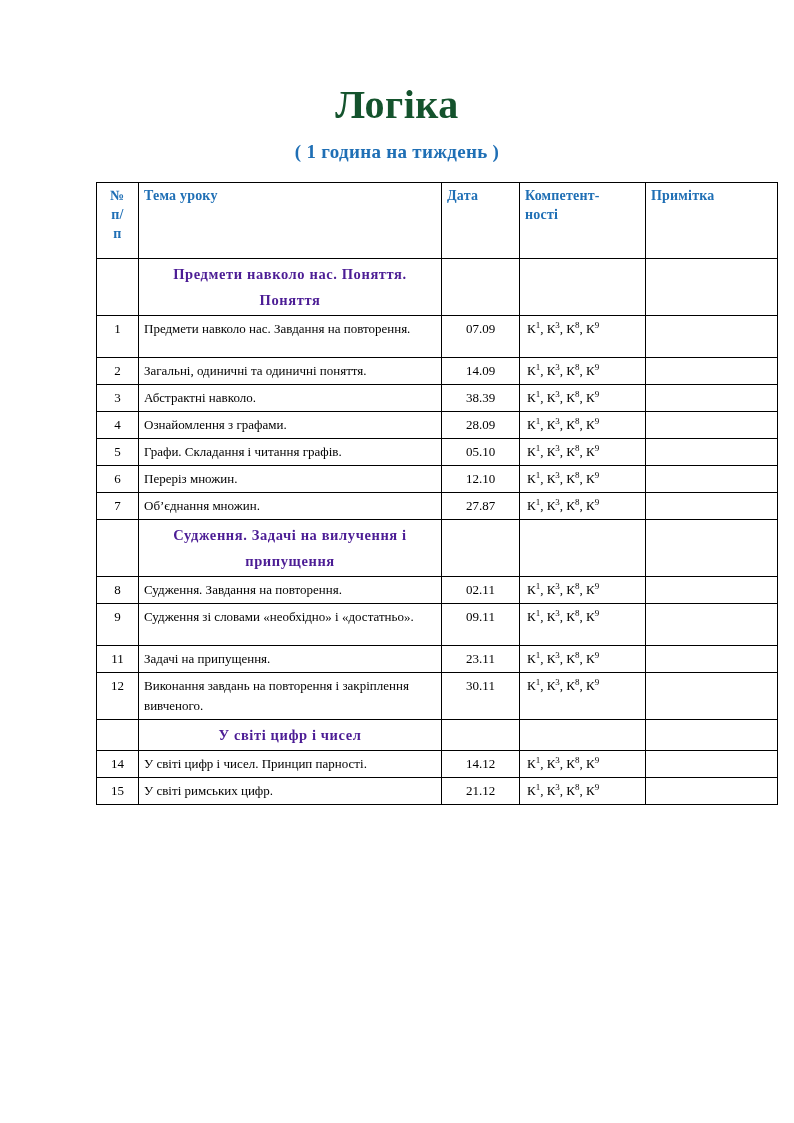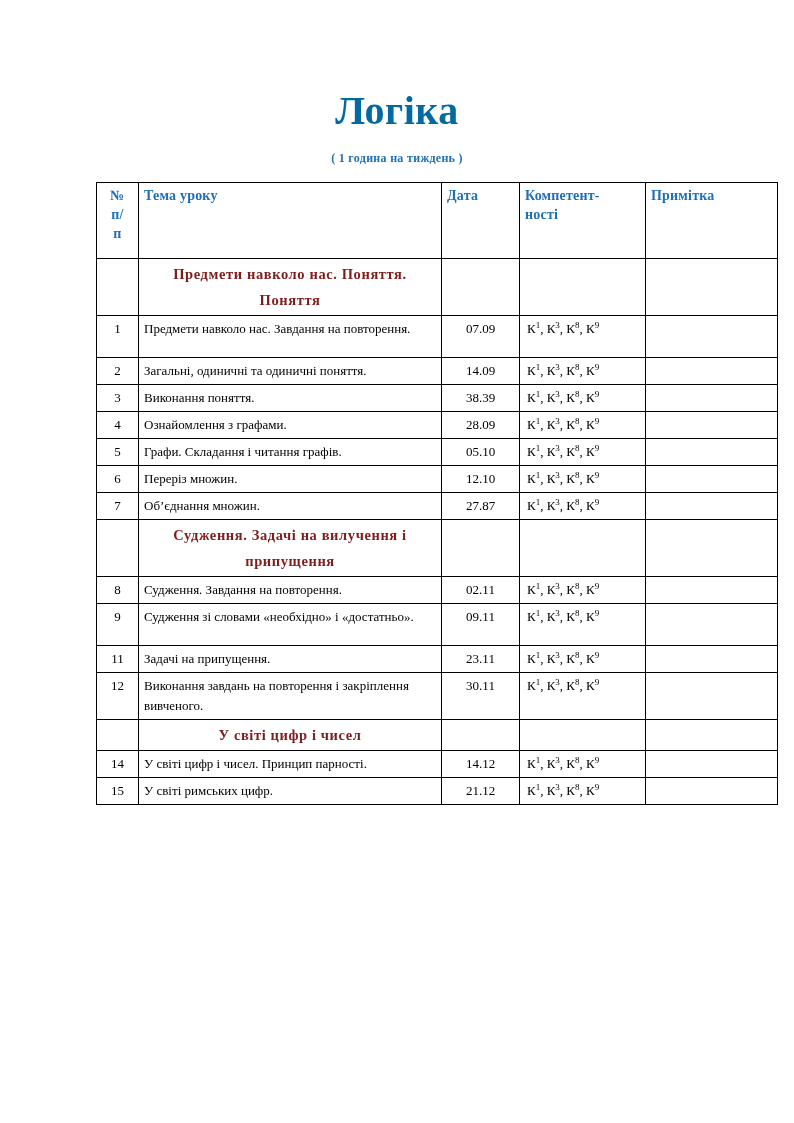--- a/index.html
+++ b/index.html
@@ -30,27 +30,27 @@
     left: 0;
     top: 74px;
     width: 794px;
     text-align: center;
   }
   .doc-title {
     font-family: "Liberation Serif", "DejaVu Serif", serif;
     font-size: 40px;
     line-height: 46px;
     font-weight: bold;
-    color: #0369a1;
-    margin: 14px;
+    color: #14532d;
+    margin: 8px;
     letter-spacing: 0.5px;
   }
   .doc-subtitle {
     font-family: "Liberation Serif", "DejaVu Serif", serif;
-    font-size: 12px;
+    font-size: 19px;
     line-height: 20px;
     font-weight: bold;
     color: #1F6FB5;
     margin: 14px 0 0 0;
     letter-spacing: 0.3px;
   }
 
   
   .plan-table {
     position: absolute;
@@ -102,21 +102,21 @@
   tr.section-row td {
     vertical-align: top;
   }
   tr.section-row td.sec-title {
     text-align: center;
     font-weight: bold;
     font-size: 14.5px;
     line-height: 26px;
     letter-spacing: 0.6px;
     padding: 2px 14px;
-    color: #7f1d1d;
+    color: #4c1d95;
   }
   tr.section-row.two-line td { height: 52px; }
   tr.section-row.one-line td { height: 26px; }
 
   
   tr.data-row td {
     font-size: 13px;
     line-height: 20px;
   }
   td.cell-num {
@@ -199,21 +199,21 @@
         </tr>
         <tr class="data-row h1">
           <td class="cell-num">2</td>
           <td class="cell-topic">Загальні, одиничні та одиничні поняття.</td>
           <td class="cell-date">14.09</td>
           <td class="cell-comp">К<sup>1</sup>, К<sup>3</sup>, К<sup>8</sup>, К<sup>9</sup></td>
           <td class="cell-note"></td>
         </tr>
         <tr class="data-row h1">
           <td class="cell-num">3</td>
-          <td class="cell-topic">Виконання поняття.</td>
+          <td class="cell-topic">Абстрактні навколо.</td>
           <td class="cell-date">38.39</td>
           <td class="cell-comp">К<sup>1</sup>, К<sup>3</sup>, К<sup>8</sup>, К<sup>9</sup></td>
           <td class="cell-note"></td>
         </tr>
         <tr class="data-row h1">
           <td class="cell-num">4</td>
           <td class="cell-topic">Ознайомлення з графами.</td>
           <td class="cell-date">28.09</td>
           <td class="cell-comp">К<sup>1</sup>, К<sup>3</sup>, К<sup>8</sup>, К<sup>9</sup></td>
           <td class="cell-note"></td>

